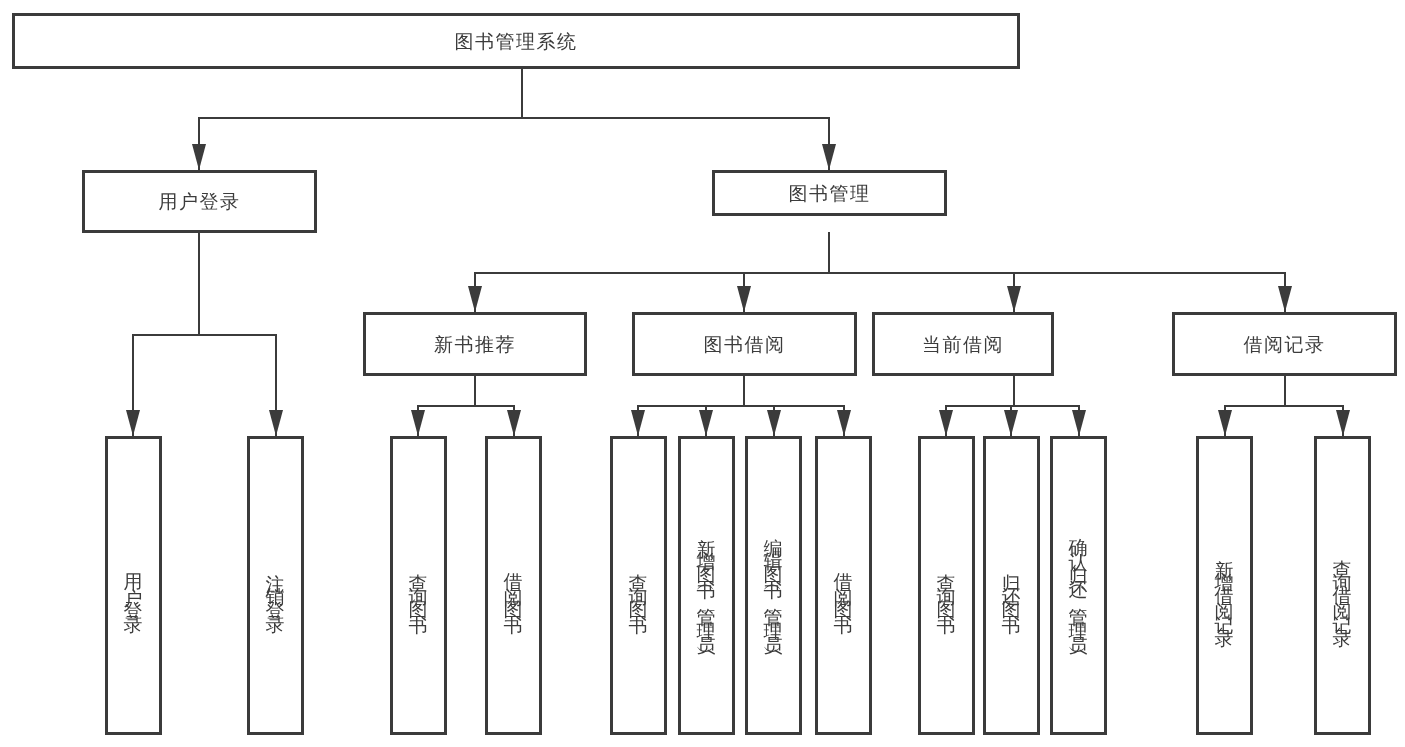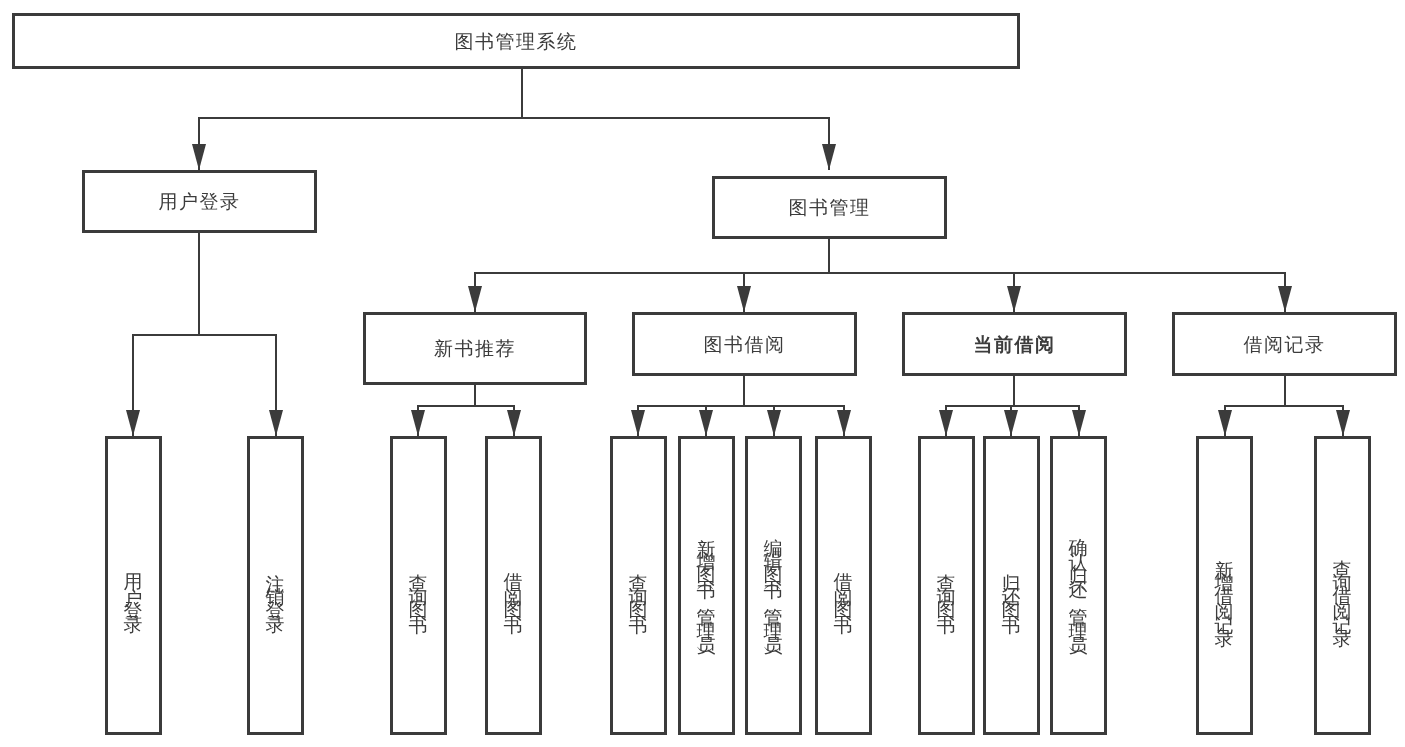--- a/index.html
+++ b/index.html
@@ -121,31 +121,31 @@
     </g>
   </svg>
 
   <div class="box" style="left:12px;top:13px;width:1008px;height:56px;font-family:Liberation Serif, serif;">
     <span class="hlabel">图书管理系统</span>
   </div>
 
   <div class="box" style="left:82px;top:170px;width:235px;height:63px;">
     <span class="hlabel">用户登录</span>
   </div>
-  <div class="box" style="left:712px;top:176px;width:235px;height:63px;">
+  <div class="box" style="left:712px;top:170px;width:235px;height:46px;">
     <span class="hlabel">图书管理</span>
   </div>
 
-  <div class="box" style="left:363px;top:312px;width:224px;height:73px;">
+  <div class="box" style="left:363px;top:312px;width:224px;height:64px;">
     <span class="hlabel">新书推荐</span>
   </div>
   <div class="box" style="left:632px;top:312px;width:225px;height:64px;">
     <span class="hlabel">图书借阅</span>
   </div>
-  <div class="box" style="left:902px;top:312px;width:225px;height:64px;font-weight:bold;">
+  <div class="box" style="left:872px;top:312px;width:182px;height:64px;">
     <span class="hlabel">当前借阅</span>
   </div>
   <div class="box" style="left:1172px;top:312px;width:225px;height:64px;">
     <span class="hlabel">借阅记录</span>
   </div>
 
   <div class="box" style="left:105px;top:436px;width:57px;height:299px;">
     <span class="vtext">用户登录</span>
   </div>
   <div class="box" style="left:247px;top:436px;width:57px;height:299px;">

